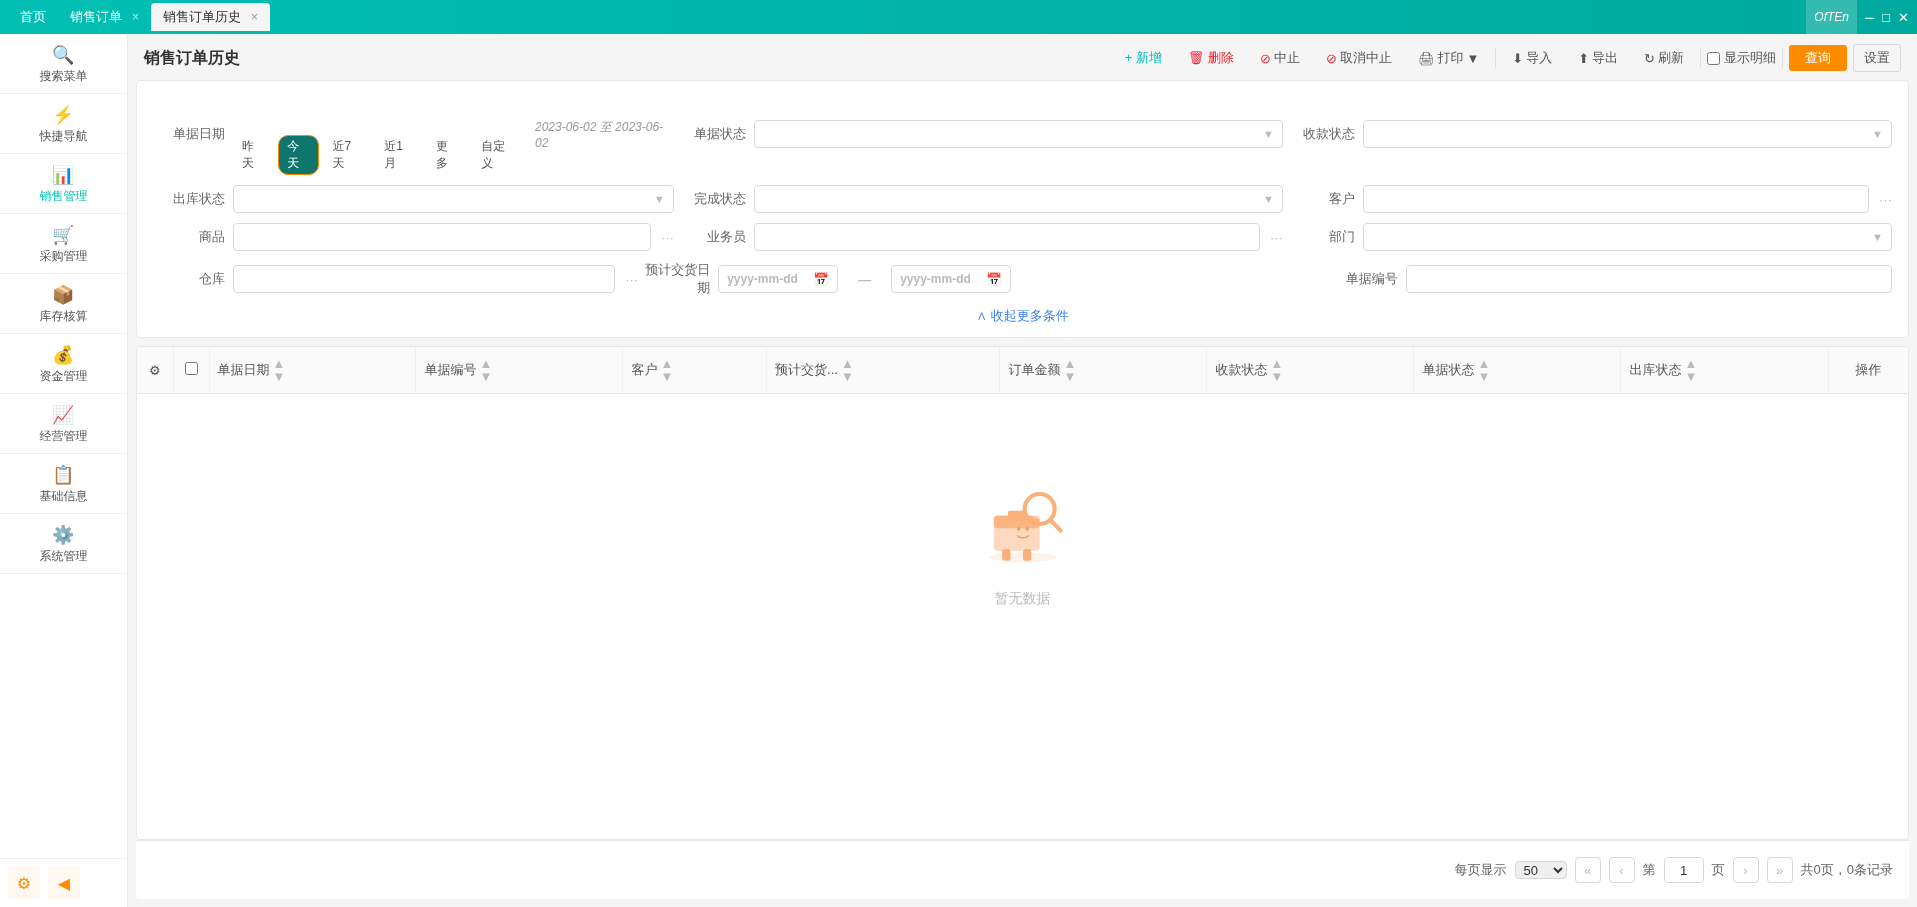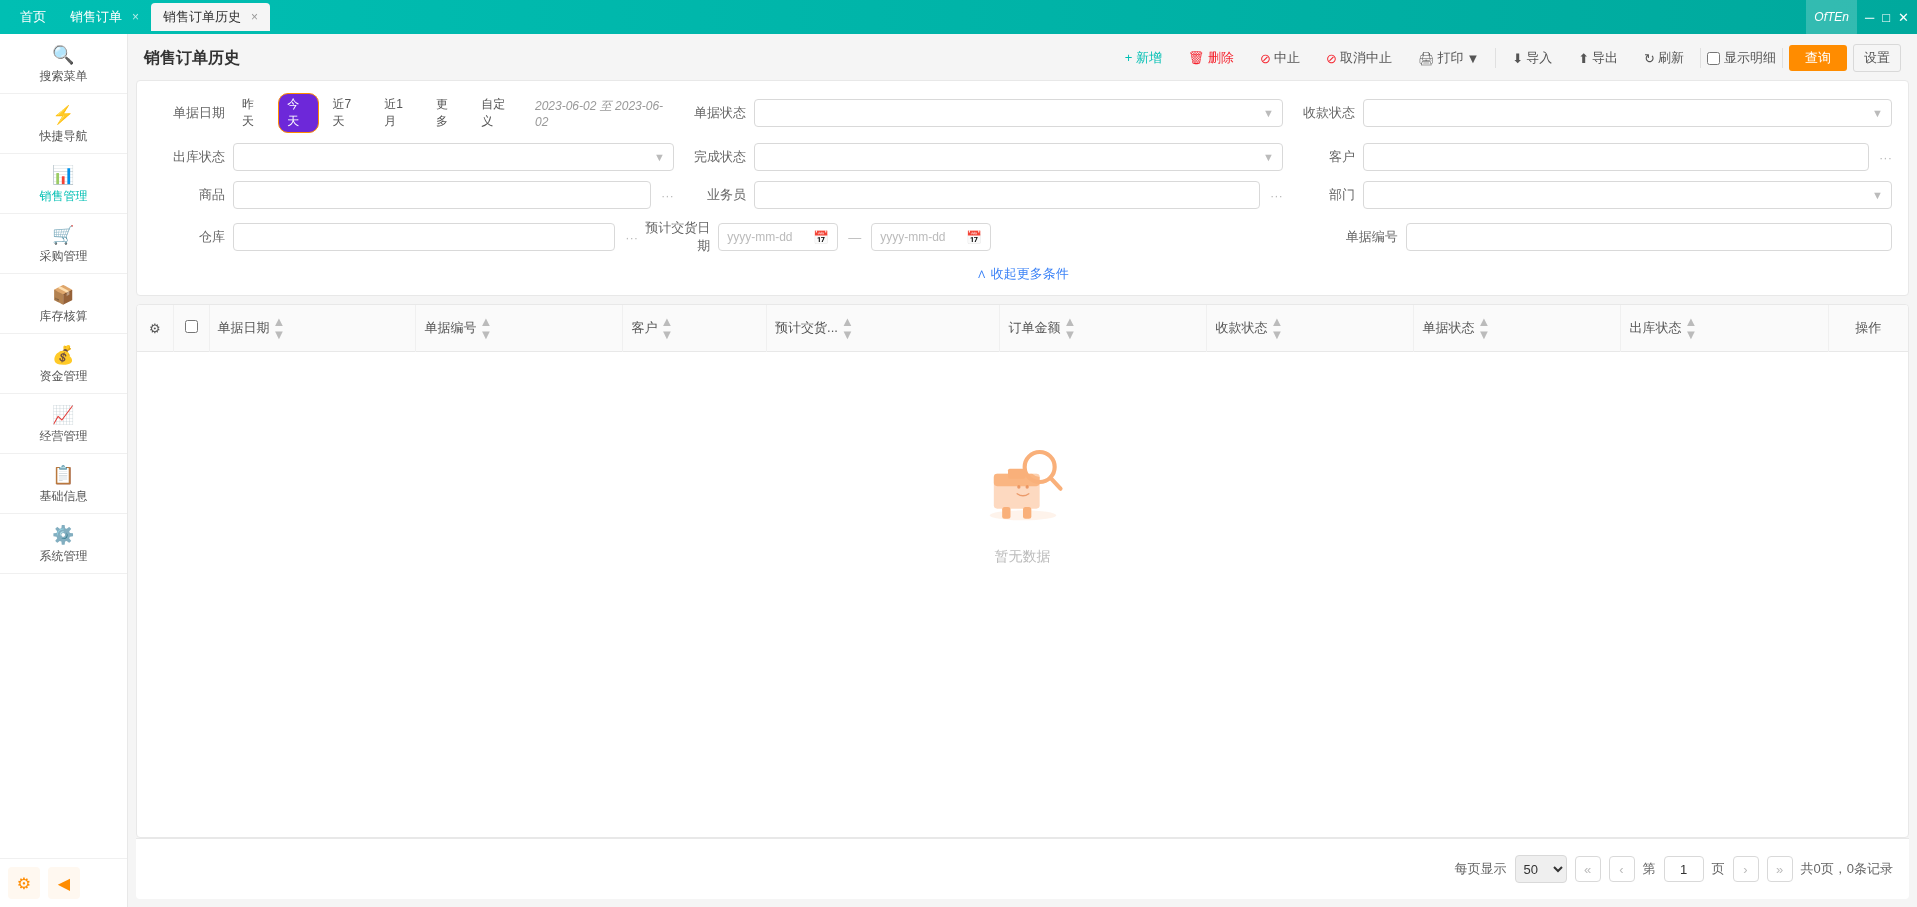--- a/index.html
+++ b/index.html
@@ -189,31 +189,32 @@
     .filter-control {
       flex: 1;
       display: flex;
       align-items: center;
       gap: 6px;
     }
     .date-shortcuts {
       display: flex;
       align-items: center;
       gap: 4px;
+      margin-top: 42px;
     }
     .date-shortcut {
       padding: 2px 8px;
       border-radius: 10px;
       cursor: pointer;
       font-size: 12px;
       color: #555;
       border: 1px solid transparent;
     }
     .date-shortcut.active {
-      background: #6d28d9;
+      background: #0f766e;
       color: white;
       border-color: #ff8c00;
     }
     .date-range-text {
       font-size: 12px;
       color: #999;
       margin-left: 4px;
       font-style: italic;
     }
     .filter-select {
@@ -333,21 +334,21 @@
       padding: 16px 16px;
       background: #fff;
       border-top: 1px solid #e8e8e8;
       gap: 8px;
       flex-shrink: 0;
       margin: 0 8px 8px;
       border-radius: 0 0 4px 4px;
     }
     .pagination-label { color: #666; }
     .pagination-select {
-      height: 28px;
+      height: 18px;
       border: 1px solid #d9d9d9;
       border-radius: 4px;
       padding: 0 4px;
       color: #333;
     }
     .page-btn {
       width: 26px;
       height: 26px;
       border: 1px solid #d9d9d9;
       background: #fff;
@@ -562,21 +563,21 @@
         </div>
       </div>
 
       <div class="filter-row">
         <span class="filter-label">仓库</span>
         <div class="filter-control">
           <input class="filter-input" placeholder="" style="">
           <span class="filter-dots">···</span>
         </div>
         <span class="filter-label">预计交货日期</span>
-        <div class="filter-control" style="flex:1.5; gap:6px;">
+        <div class="filter-control" style="flex:1.5; gap:16px;font-weight:bold;">
           <div class="date-input">
             <span style="color:#bbb; font-size:12px;">yyyy-mm-dd</span>
             <span class="cal-icon">📅</span>
           </div>
           <span class="date-sep">—</span>
           <div class="date-input">
             <span style="color:#bbb; font-size:12px;">yyyy-mm-dd</span>
             <span class="cal-icon">📅</span>
           </div>
         </div>

